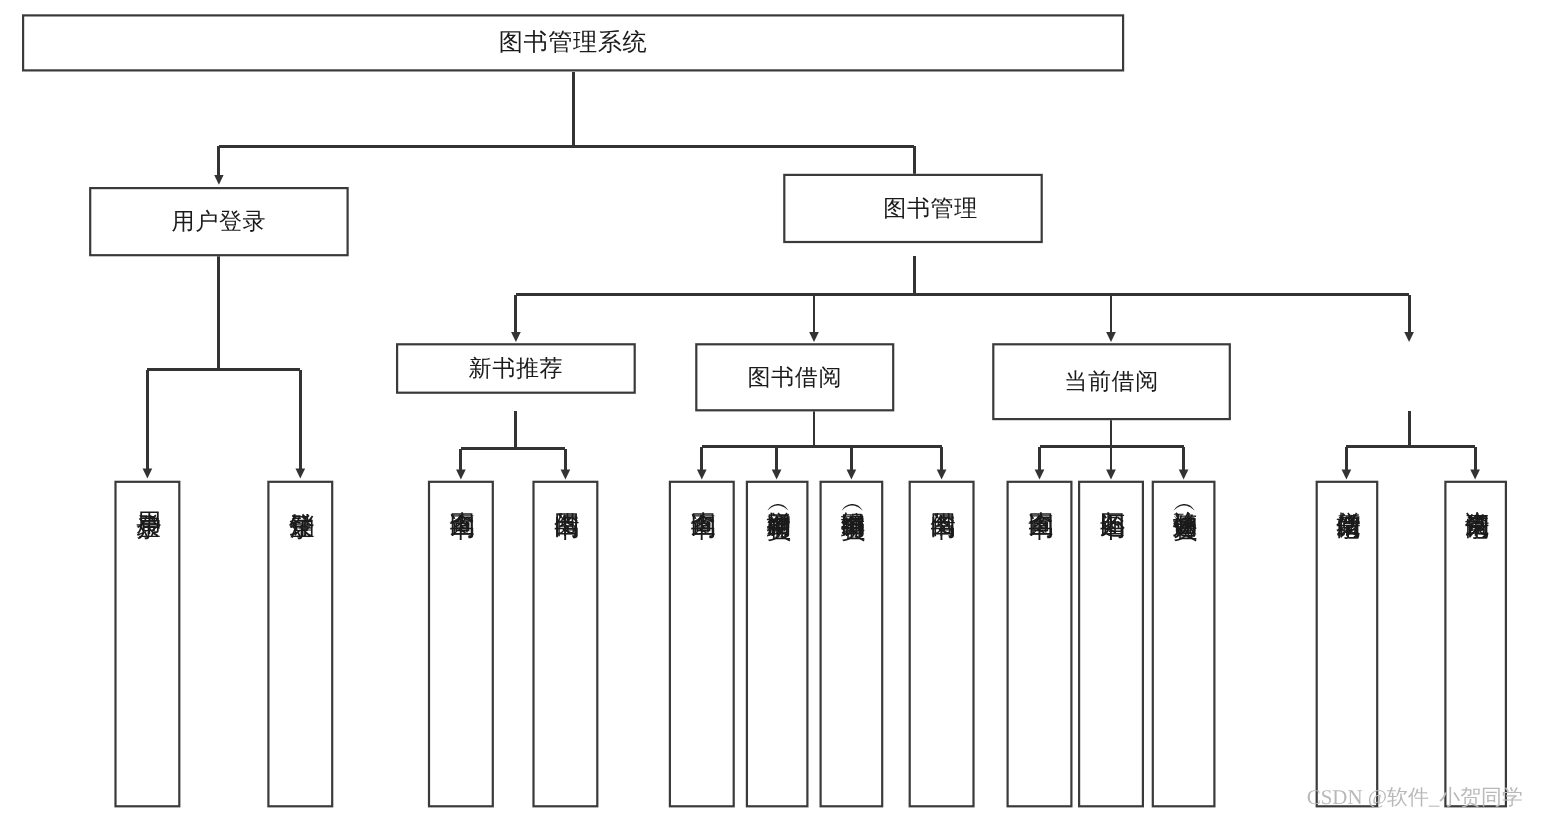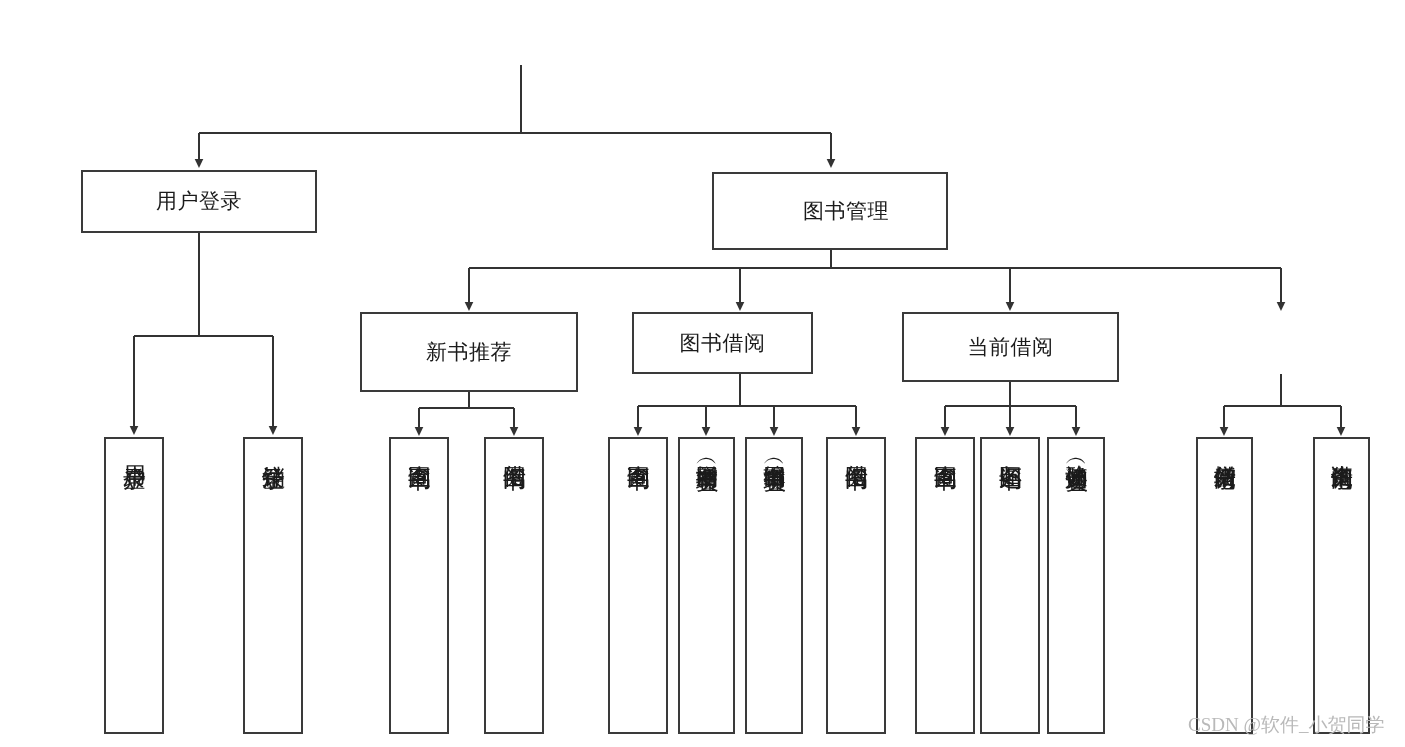--- a/index.html
+++ b/index.html
@@ -126,29 +126,32 @@
       <path d="M1010,406 L1010,428" marker-end="url(#arw)"></path>
       <path d="M1076,406 L1076,428" marker-end="url(#arw)"></path>
 
       <path d="M1281,374 L1281,406"></path>
       <path d="M1224,406 L1341,406"></path>
       <path d="M1224,406 L1224,428" marker-end="url(#arw)"></path>
       <path d="M1341,406 L1341,428" marker-end="url(#arw)"></path>
     </g>
   </svg>
 
+  <div class="node horiz root" style="left:20px; top:13px; width:1002px; height:52px;">
+    <span class="lbl">图书管理系统</span>
+  </div>
 
   <div class="node horiz" style="left:81px; top:170px; width:236px; height:63px;">
     <span class="lbl">用户登录</span>
   </div>
-  <div class="node horiz" style="left:712px; top:172px; width:236px; height:78px;padding-left:32px;">
+  <div class="node horiz" style="left:712px; top:158px; width:236px; height:63px;padding-left:32px;">
     <span class="lbl">图书管理</span>
   </div>
 
-  <div class="node horiz" style="left:360px; top:312px; width:218px; height:80px;">
+  <div class="node horiz" style="left:360px; top:312px; width:218px; height:46px;">
     <span class="lbl">新书推荐</span>
   </div>
   <div class="node horiz" style="left:632px; top:312px; width:181px; height:62px;">
     <span class="lbl">图书借阅</span>
   </div>
   <div class="node horiz" style="left:902px; top:312px; width:217px; height:70px;">
     <span class="lbl">当前借阅</span>
   </div>
 
   <div class="node vert" style="left:104px; top:437px; width:60px; height:297px;">

